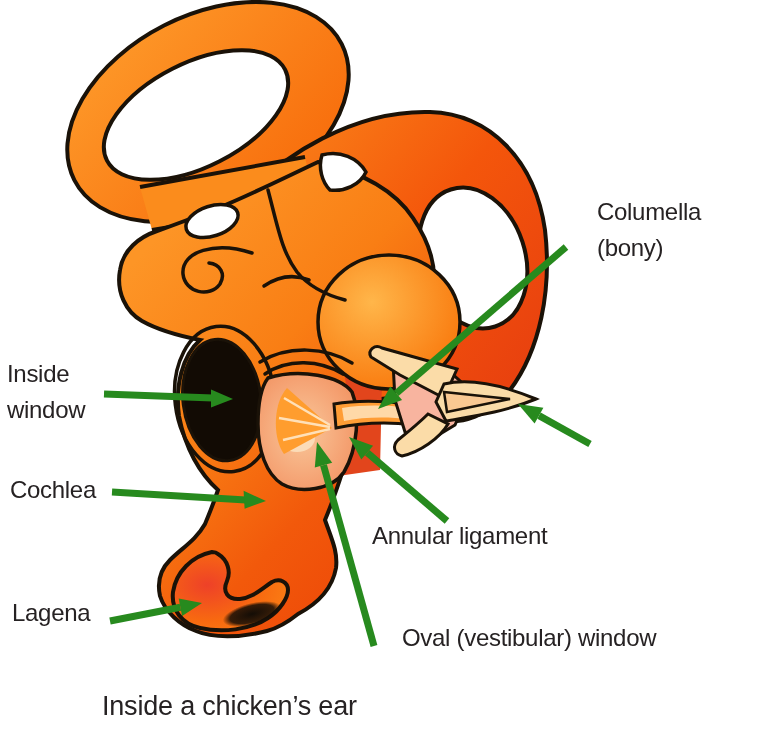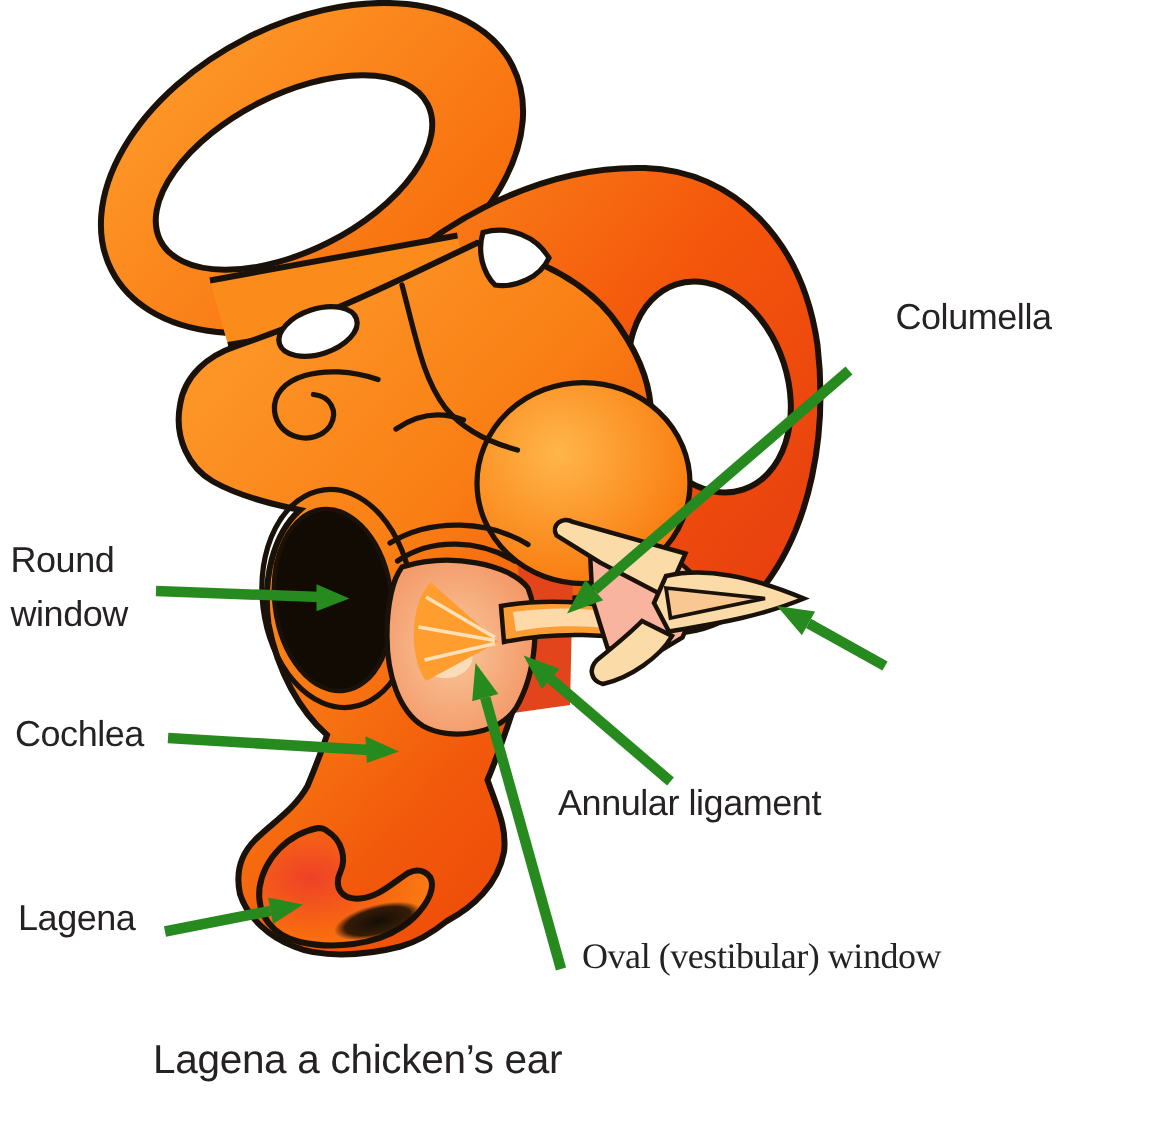--- a/index.html
+++ b/index.html
@@ -196,39 +196,40 @@
       </g>
       <g>
         <line x1="374" y1="646" x2="323.5" y2="465.1"></line>
         <polygon points="317,442 332.2,462.7 314.8,467.5" stroke="none"></polygon>
       </g>
     </g>
   </svg>
 
   <div class="label lh36" style="left:597px;top:194px;">
     <span>Columella</span>
+    <span>(bony)</span>
   </div>
 
 
   <div class="label lh36" style="left:7px;top:356px;">
-    <span>Round</span>
+    <span>Inside</span>
     <span>window</span>
   </div>
 
   <div class="label" style="left:12px;top:596px;">
     <span>Lagena</span>
   </div>
 
   <div class="label" style="left:10px;top:473px;">
     <span>Cochlea</span>
   </div>
 
   <div class="label" style="left:372px;top:519px;text-align:right;">
     <span>Annular ligament</span>
   </div>
 
-  <div class="label" style="left:388px;top:621px;font-family:Liberation Serif, serif;">
+  <div class="label" style="left:402px;top:621px;">
     <span>Oval (vestibular) window</span>
   </div>
 
-  <div class="caption">Lagena a chicken’s ear</div>
+  <div class="caption">Inside a chicken’s ear</div>
 
 </div>
 
 </body></html>

